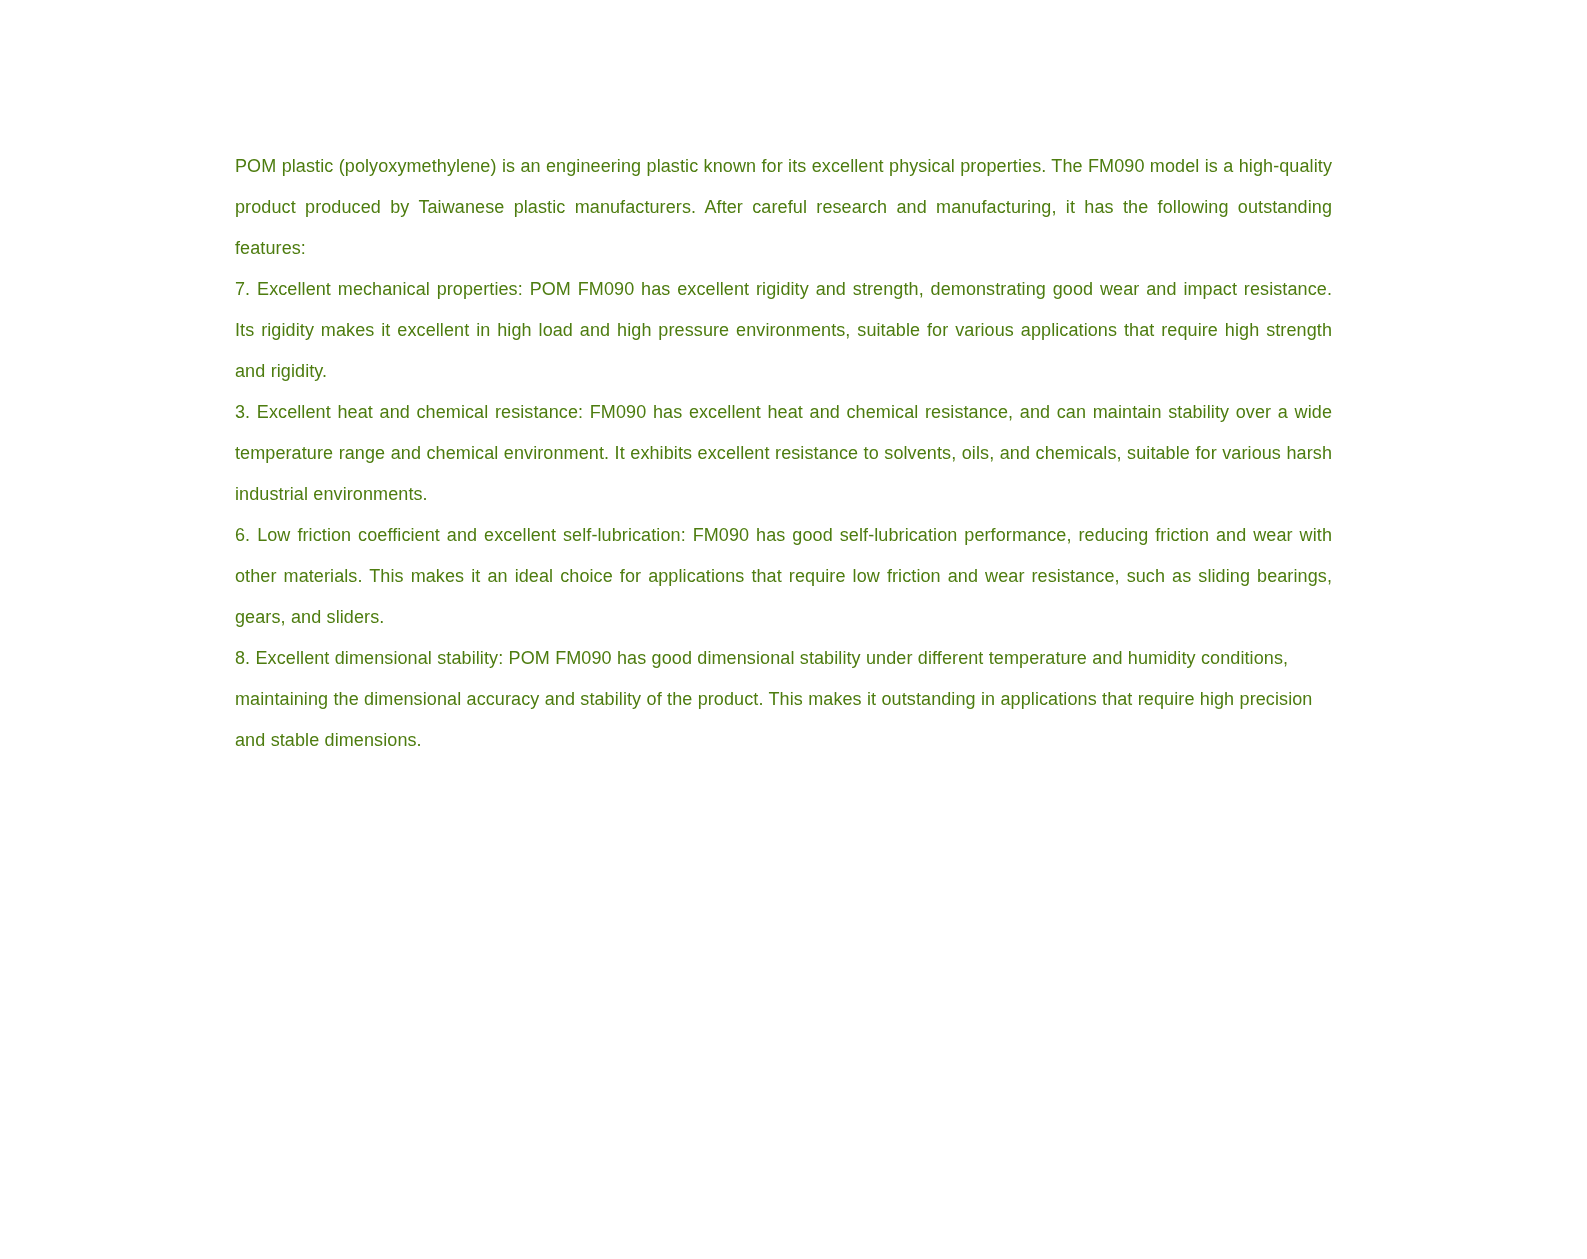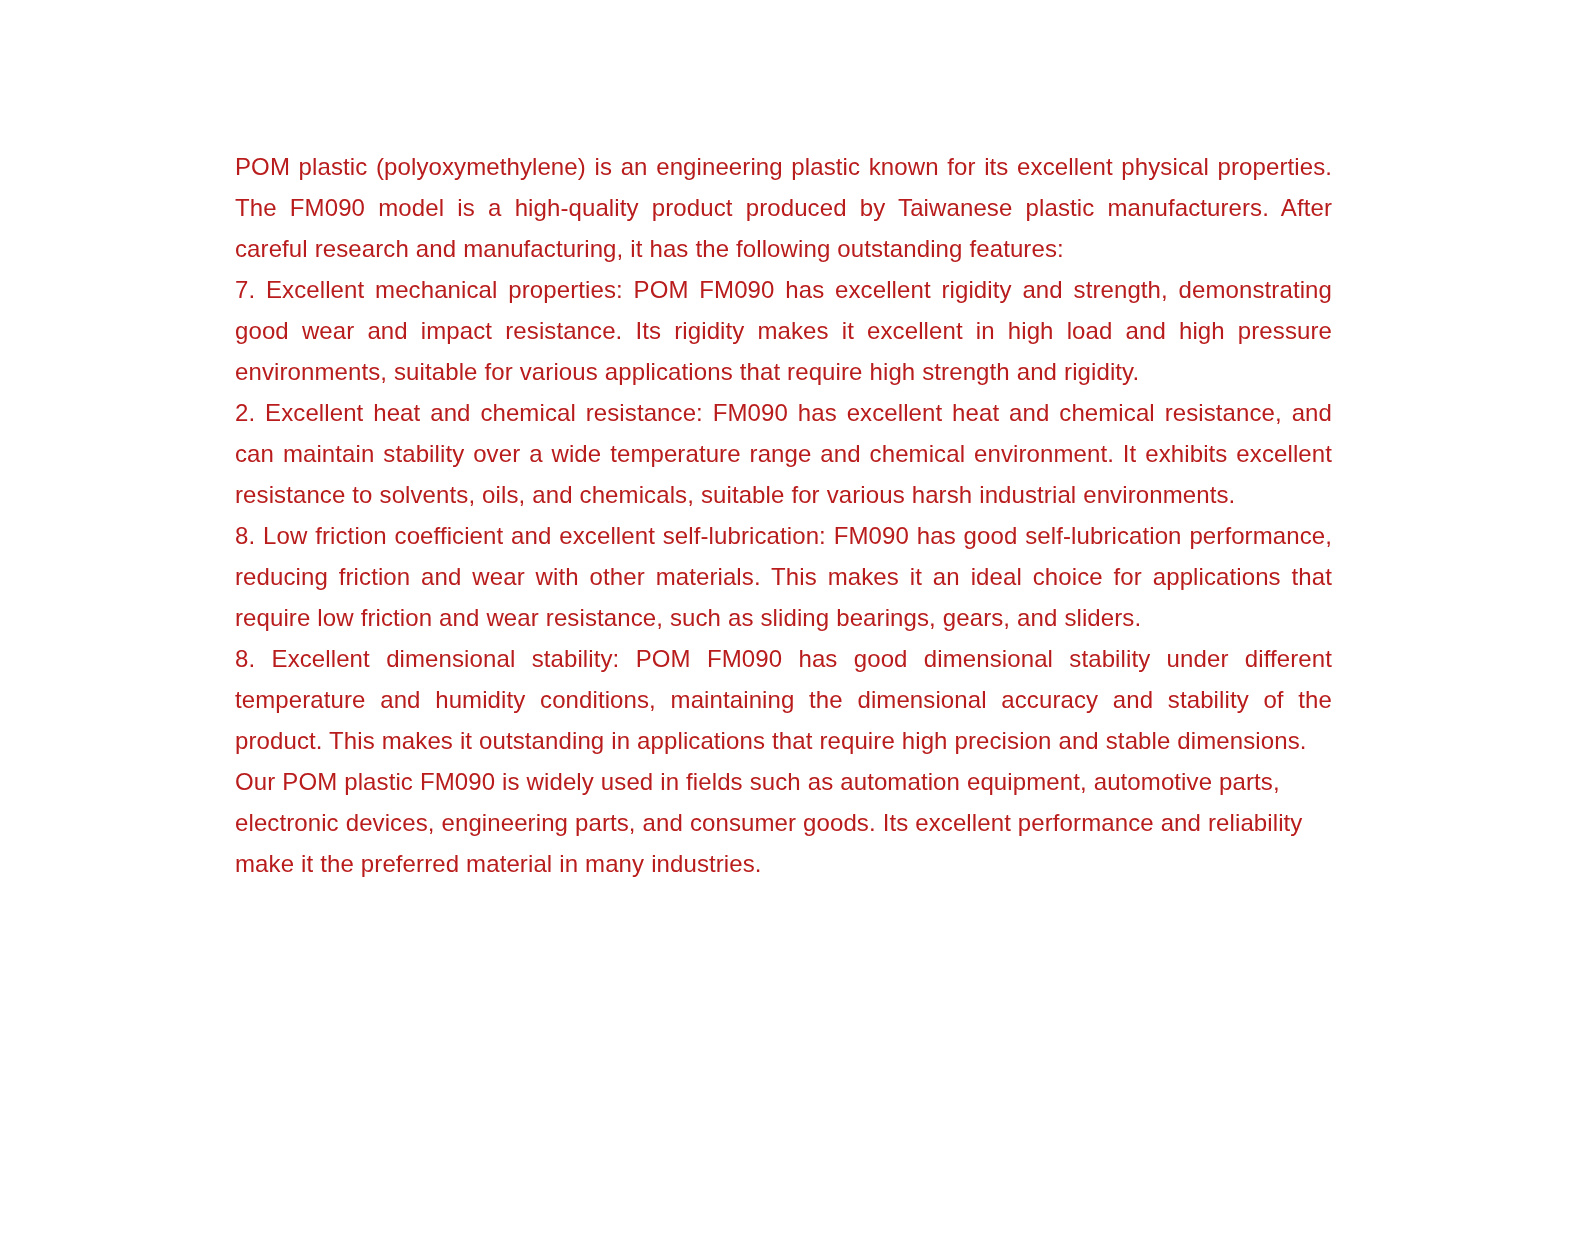--- a/index.html
+++ b/index.html
@@ -23,23 +23,23 @@
   }
   .doc-body {
     position: absolute;
     left: 235px;
     top: 146px;
     width: 1097px;
   }
   .doc-paragraph {
     margin: 0;
     padding: 0;
-    font-size: 24px;
+    font-size: 18px;
     line-height: 41px;
-    color: #b91c1c;
+    color: #4d7c0f;
     text-align: justify;
     text-justify: inter-word;
     letter-spacing: 0.1px;
     word-spacing: 0.2px;
     hyphens: none;
     -webkit-hyphens: none;
   }
   .doc-paragraph:last-child {
     text-align: left;
   }
@@ -47,22 +47,21 @@
 </head>
 <body>
 
 <div class="page">
   <div class="doc-body">
 
     <p class="doc-paragraph">POM plastic (polyoxymethylene) is an engineering plastic known for its excellent physical properties. The FM090 model is a high-quality product produced by Taiwanese plastic manufacturers. After careful research and manufacturing, it has the following outstanding features:</p>
 
     <p class="doc-paragraph">7. Excellent mechanical properties: POM FM090 has excellent rigidity and strength, demonstrating good wear and impact resistance. Its rigidity makes it excellent in high load and high pressure environments, suitable for various applications that require high strength and rigidity.</p>
 
-    <p class="doc-paragraph">2. Excellent heat and chemical resistance: FM090 has excellent heat and chemical resistance, and can maintain stability over a wide temperature range and chemical environment. It exhibits excellent resistance to solvents, oils, and chemicals, suitable for various harsh industrial environments.</p>
+    <p class="doc-paragraph">3. Excellent heat and chemical resistance: FM090 has excellent heat and chemical resistance, and can maintain stability over a wide temperature range and chemical environment. It exhibits excellent resistance to solvents, oils, and chemicals, suitable for various harsh industrial environments.</p>
 
-    <p class="doc-paragraph">8. Low friction coefficient and excellent self-lubrication: FM090 has good self-lubrication performance, reducing friction and wear with other materials. This makes it an ideal choice for applications that require low friction and wear resistance, such as sliding bearings, gears, and sliders.</p>
+    <p class="doc-paragraph">6. Low friction coefficient and excellent self-lubrication: FM090 has good self-lubrication performance, reducing friction and wear with other materials. This makes it an ideal choice for applications that require low friction and wear resistance, such as sliding bearings, gears, and sliders.</p>
 
     <p class="doc-paragraph">8. Excellent dimensional stability: POM FM090 has good dimensional stability under different temperature and humidity conditions, maintaining the dimensional accuracy and stability of the product. This makes it outstanding in applications that require high precision and stable dimensions.</p>
 
-    <p class="doc-paragraph">Our POM plastic FM090 is widely used in fields such as automation equipment, automotive parts, electronic devices, engineering parts, and consumer goods. Its excellent performance and reliability make it the preferred material in many industries.</p>
 
   </div>
 </div>
 
 </body></html>

